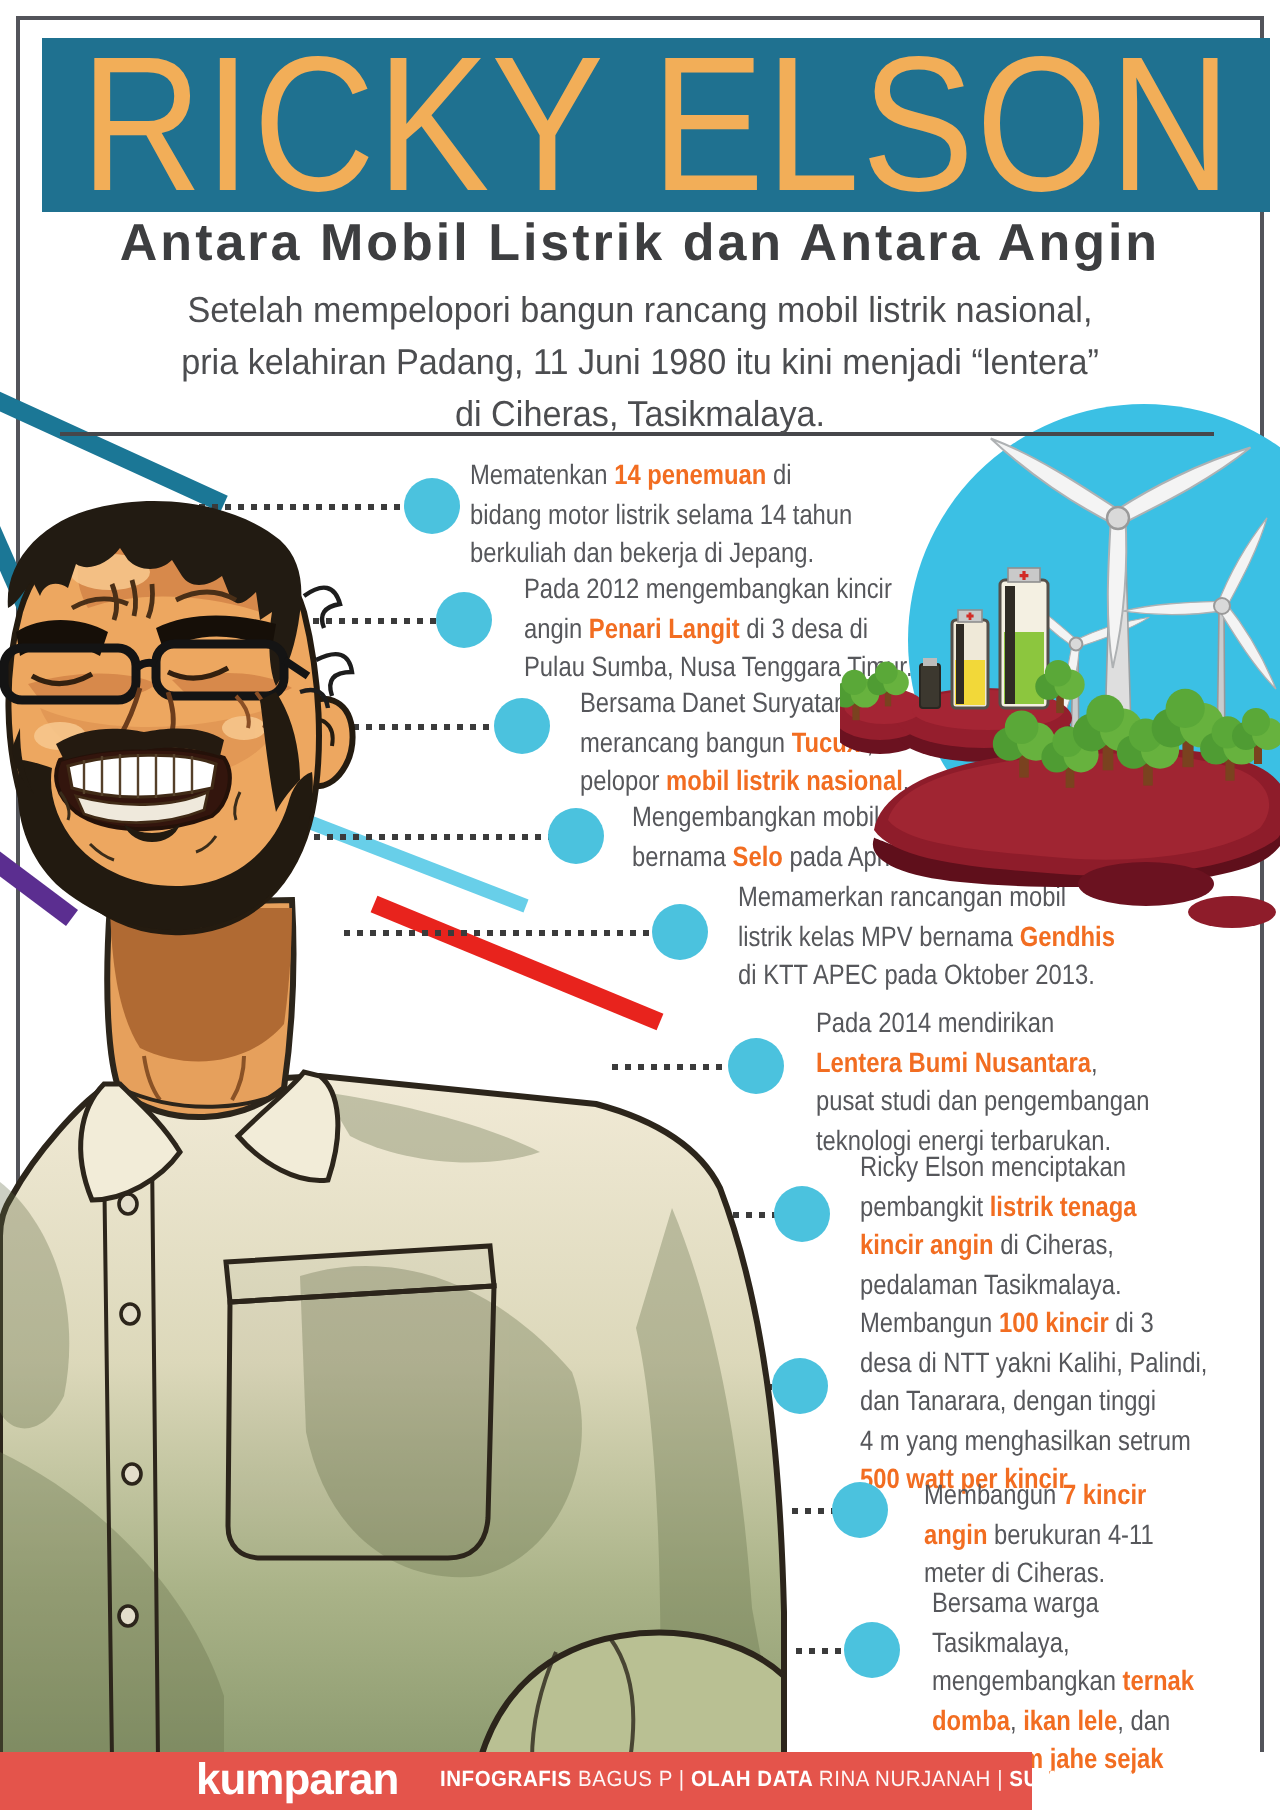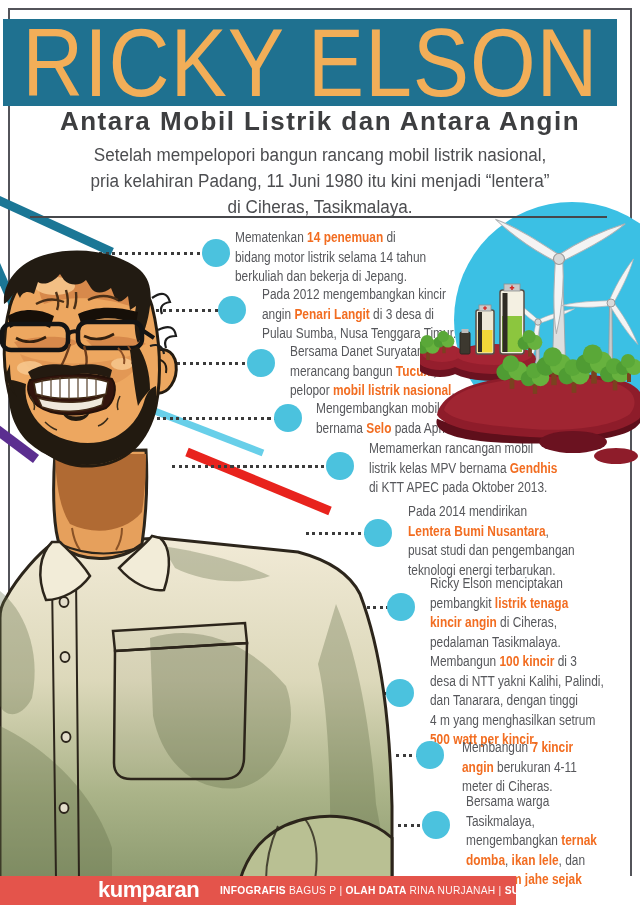--- a/index.html
+++ b/index.html
@@ -1,21 +1,21 @@
 <!DOCTYPE html>
 <html style="--banner: #1f7190; --banner-text: #f2ae58; --hl: #f26d21; --dot: #4bc2de; --footer: #e4544b;"><head>
 <meta charset="utf-8">
 <style>
   html,body{margin:0;padding:0;background:#fff;}
   .page{position:relative;width:640px;height:905px;background:#ffffff;overflow:hidden;
         font-family:"Liberation Sans",sans-serif;}
   
   .frame{position:absolute;background:#53545a;z-index:1;}
   
-  .banner{position:absolute;left:3px;top:19px;width:614px;height:87px;
+  .banner{position:absolute;left:21px;top:19px;width:614px;height:87px;
           background:var(--banner,#1f7190);z-index:6;display:flex;align-items:flex-start;justify-content:center;overflow:visible;}
   .banner-name{font-size:96px;font-weight:400;color:var(--banner-text,#f2ae58);
                letter-spacing:1px;transform:scale(0.88,1.0);white-space:nowrap;line-height:87px;}
   .title{position:absolute;left:0;top:106px;width:640px;text-align:center;z-index:6;
          font-weight:700;font-size:26px;letter-spacing:1.5px;color:#3d3e40;line-height:30px;}
   .subtitle{position:absolute;left:20px;top:142px;width:600px;text-align:center;z-index:6;
             font-size:18px;line-height:26px;color:#4c4d50;white-space:pre-line;transform:scale(0.95,1);transform-origin:50% 0;}
   .rule{position:absolute;left:30px;top:216px;width:577px;height:2px;background:#46474b;z-index:5;}
   
   .bg-decor{position:absolute;left:0;top:0;z-index:1;}

